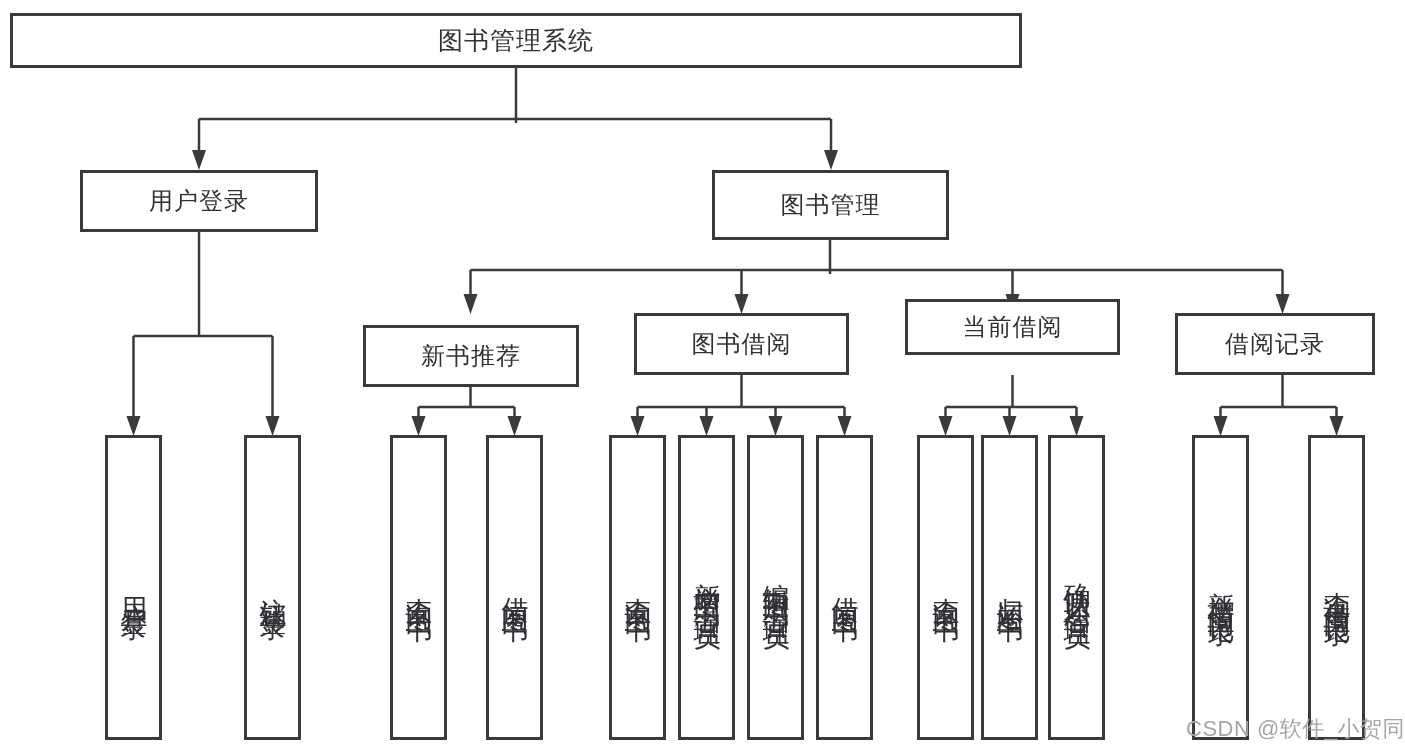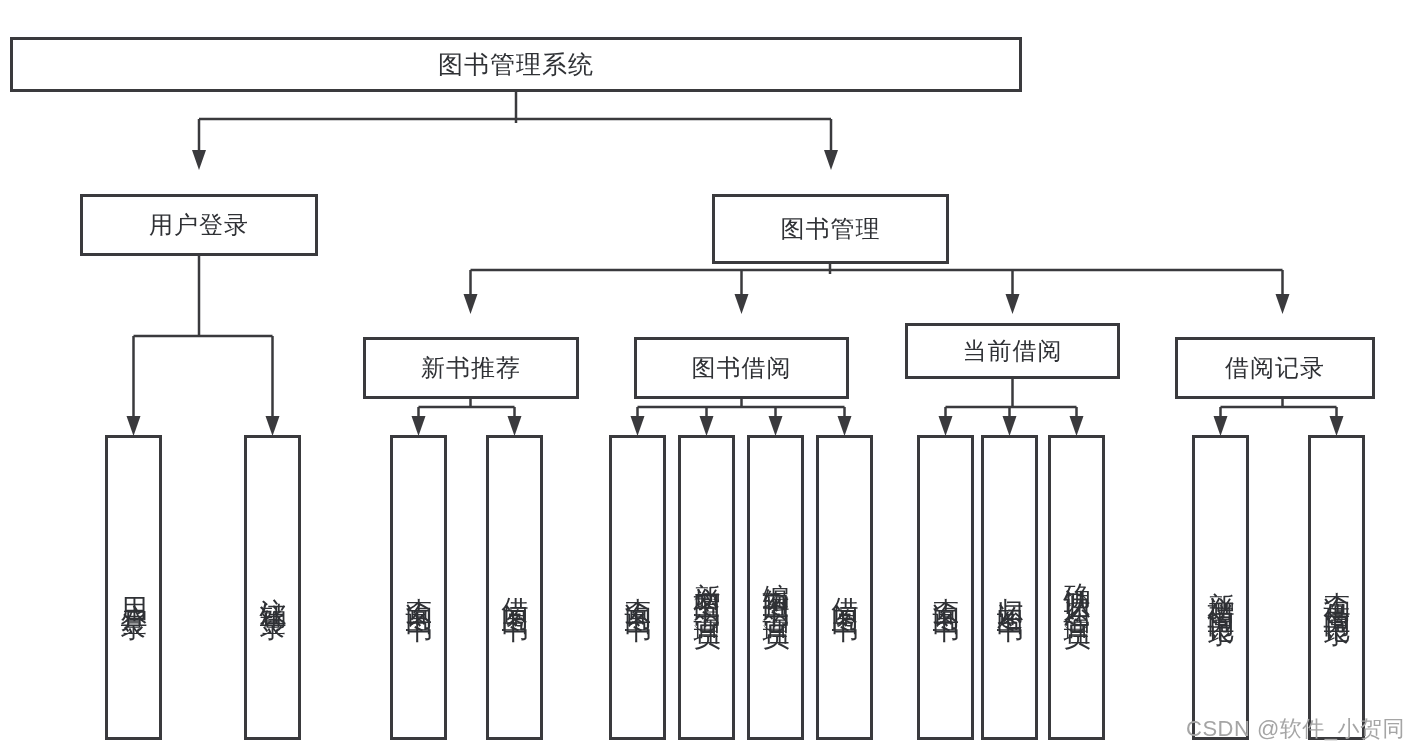--- a/index.html
+++ b/index.html
@@ -16,21 +16,21 @@
   }
   svg.connectors{position:absolute;left:0;top:0;z-index:1;}
   .node{
     position:absolute;z-index:2;
     background:#fff;
     border:3px solid var(--line);
     box-sizing:border-box;
     display:flex;align-items:center;justify-content:center;
     color:var(--text);
   }
-  .node.h{font-size:24px;letter-spacing:1px;margin-top:24px;}
+  .node.h{font-size:24px;letter-spacing:1px;}
   .node.h.title{font-size:25px;}
   .node.v{
     writing-mode:vertical-rl;
     text-orientation:mixed;
     font-size:27px;
     letter-spacing:6px;
     line-height:1;
   }
   .watermark{
     position:absolute;z-index:5;
@@ -107,21 +107,21 @@
     <polygon points="1213.5,416 1227.5,416 1220.5,436"></polygon>
     <polygon points="1329.5,416 1343.5,416 1336.5,436"></polygon>
   </g>
 </svg>
 
 <div class="node h title" style="left:10px;top:13px;width:1012px;height:55px;">图书管理系统</div>
 
 <div class="node h" style="left:80px;top:170px;width:238px;height:62px;">用户登录</div>
 <div class="node h" style="left:712px;top:170px;width:237px;height:70px;">图书管理</div>
 
-<div class="node h" style="left:363px;top:313px;width:216px;height:62px;">新书推荐</div>
+<div class="node h" style="left:363px;top:325px;width:216px;height:62px;">新书推荐</div>
 <div class="node h" style="left:634px;top:313px;width:215px;height:62px;font-family:Liberation Serif, serif;">图书借阅</div>
 <div class="node h" style="left:905px;top:299px;width:215px;height:56px;">当前借阅</div>
 <div class="node h" style="left:1175px;top:313px;width:200px;height:62px;">借阅记录</div>
 
 <div class="node v" style="left:105px;top:435px;width:57px;height:305px;">用户登录</div>
 <div class="node v" style="left:244px;top:435px;width:57px;height:305px;">注销登录</div>
 
 <div class="node v" style="left:390px;top:435px;width:57px;height:305px;">查询图书</div>
 <div class="node v" style="left:486px;top:435px;width:57px;height:305px;">借阅图书</div>
 

